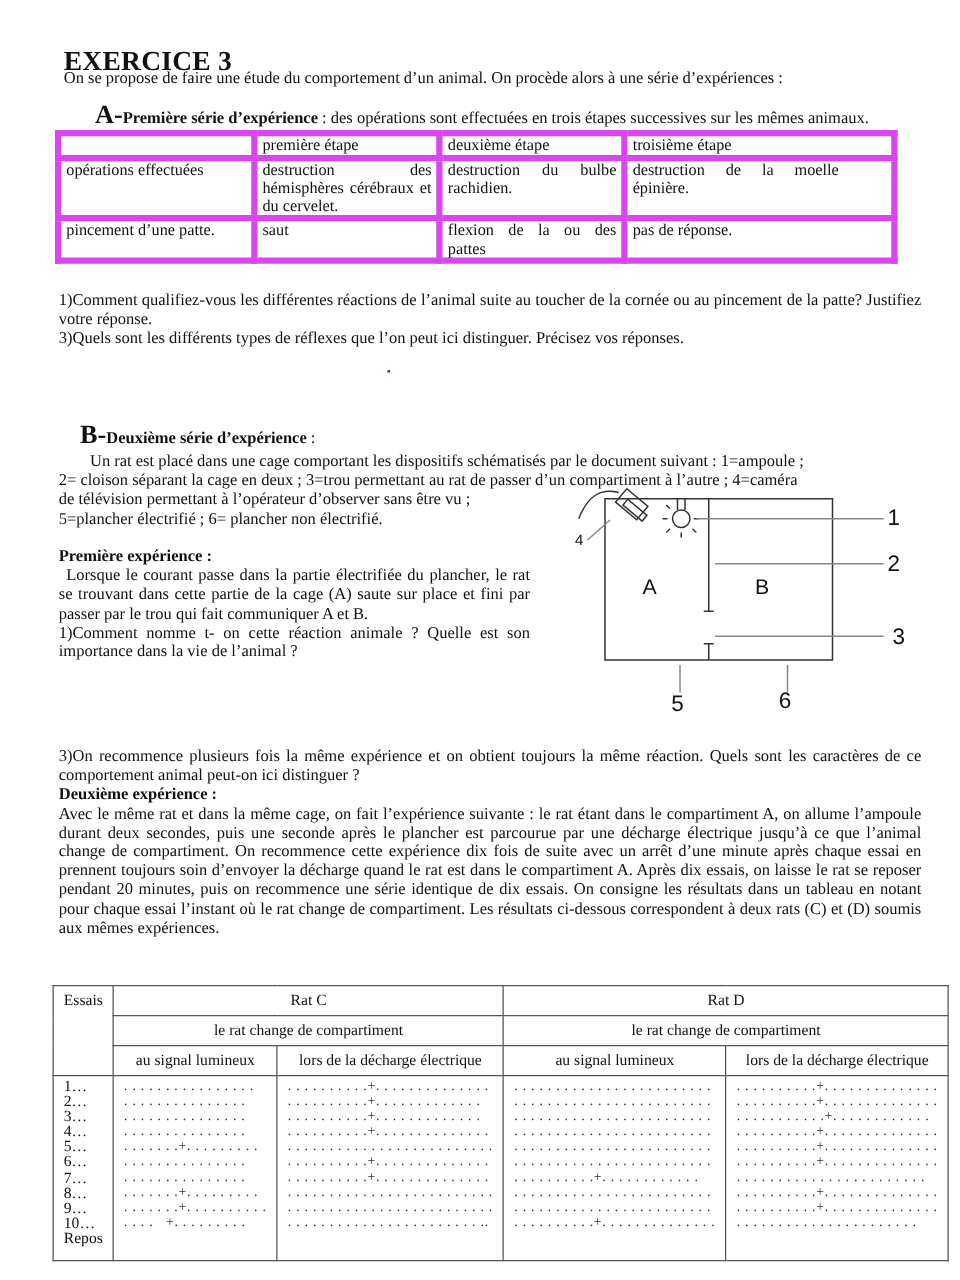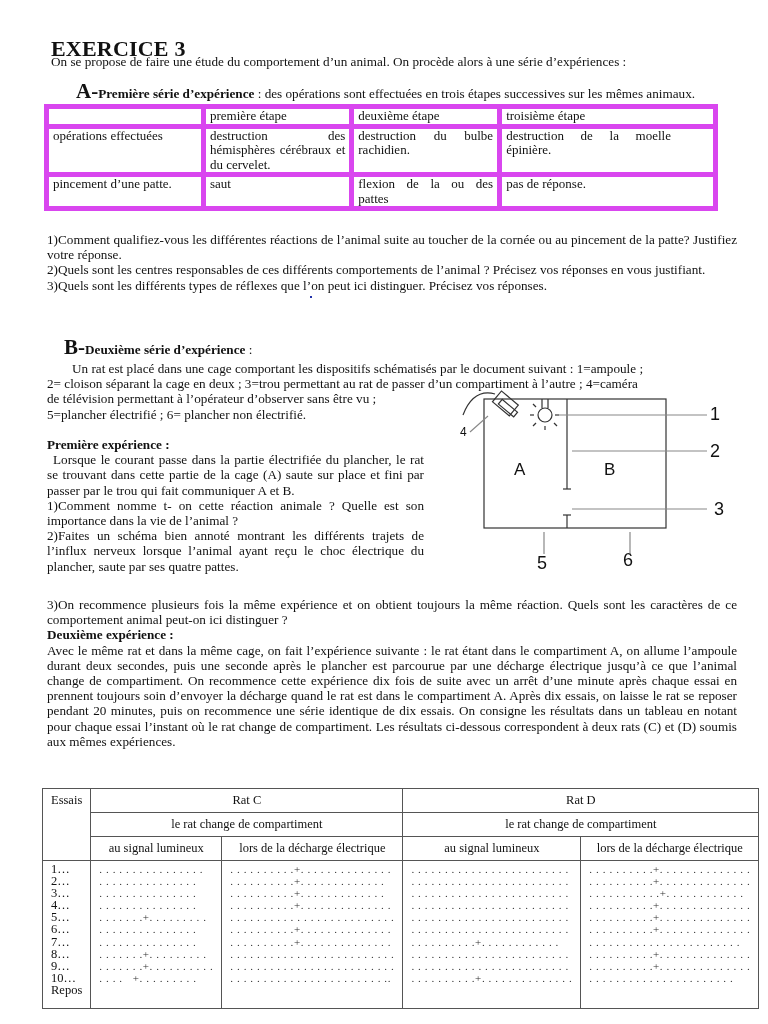--- a/index.html
+++ b/index.html
@@ -50,21 +50,20 @@
     <td>pincement d’une patte.</td>
     <td>saut</td>
     <td style="text-align:justify">flexion de la ou des pattes</td>
     <td>pas de réponse.</td>
   </tr>
 </tbody>
   </table>
 
 <div class="abs para" style="left:47px; top:207px; width:690px;margin-top:25px;">
   <div>1)Comment qualifiez-vous les différentes réactions de l’animal suite au toucher de la cornée ou au pincement de la patte? Justifiez votre réponse.</div>
-  <div>2)Quels sont les centres responsables de ces différents comportements de l’animal ? Précisez vos réponses en vous justifiant.</div>
   <div>3)Quels sont les différents types de réflexes que l’on peut ici distinguer. Précisez vos réponses.</div>
 </div>
 <div class="abs" style="left:310px; top:296px; width:2px; height:2px; background:#2233aa;"></div>
 
 <div class="abs para" style="left:64px; top:340px; width:660px;">
   <span class="bigletter">B-</span><span class="bold">Deuxième série d’expérience</span><span> :</span>
 </div>
 <div class="abs para" style="left:47px; top:361px; width:690px;">
   <div style="text-indent:25px">Un rat est placé dans une cage comportant les dispositifs schématisés par le document suivant : 1=ampoule ;</div>
   <div>2= cloison séparant la cage en deux ; 3=trou permettant au rat de passer d’un compartiment à l’autre ; 4=caméra</div>
@@ -112,21 +111,20 @@
     <text x="20" y="54" font-size="12">4</text>
     <text x="97" y="187" font-size="18">5</text>
     <text x="183" y="184" font-size="18">6</text>
   </g>
 </svg>
 
 <div class="abs para" style="left:47px; top:437px; width:377px;">
   <div class="bold">Première expérience :</div>
   <div style="text-indent:6px">Lorsque le courant passe dans la partie électrifiée du plancher, le rat se trouvant dans cette partie de la cage (A) saute sur place et fini par passer par le trou qui fait communiquer A et B.</div>
   <div>1)Comment nomme t- on cette réaction animale ? Quelle est son importance dans la vie de l’animal ?</div>
-  <div>2)Faites un schéma bien annoté montrant les différents trajets de l’influx nerveux lorsque l’animal ayant reçu le choc électrique du plancher, saute par ses quatre pattes.</div>
 </div>
 <div class="abs para" style="left:47px; top:597px; width:690px;">
   <div>3)On recommence plusieurs fois la même expérience et on obtient toujours la même réaction.  Quels sont les caractères de ce comportement animal peut-on ici distinguer ?</div>
   <div class="bold">Deuxième expérience :</div>
   <div>Avec le même rat et dans la même cage, on fait l’expérience suivante : le rat étant dans le compartiment A, on allume l’ampoule durant deux secondes, puis une seconde après le plancher est parcourue par une décharge électrique jusqu’à ce que l’animal change de compartiment. On recommence cette expérience dix fois de suite avec un arrêt d’une minute après chaque essai en prennent toujours soin d’envoyer la décharge quand le rat est dans le compartiment A. Après dix essais, on laisse le rat se reposer pendant 20 minutes, puis on recommence une série identique de dix essais. On consigne les résultats dans un tableau en notant pour chaque essai l’instant où le rat change de compartiment. Les résultats ci-dessous correspondent à deux rats (C) et (D) soumis aux mêmes expériences.</div>
 </div>
 
 <table class="abs resTable">
   <tbody>
       <tr>

